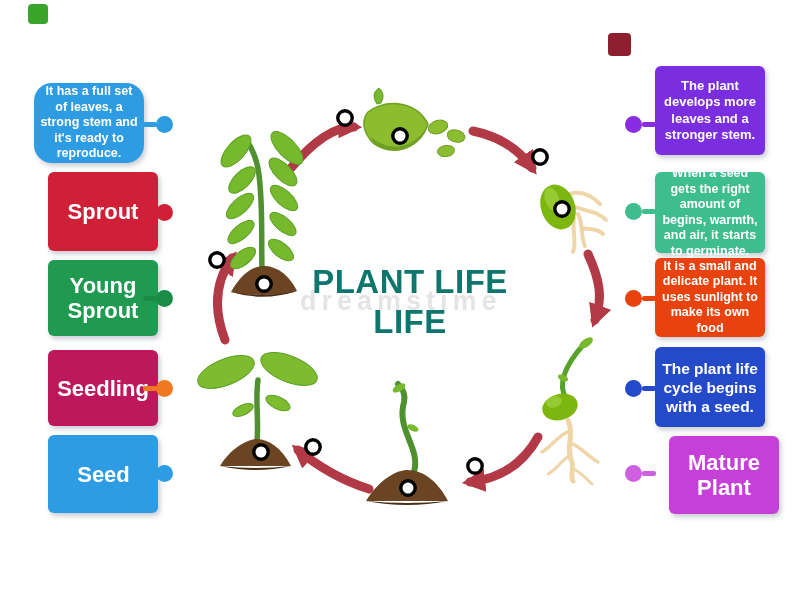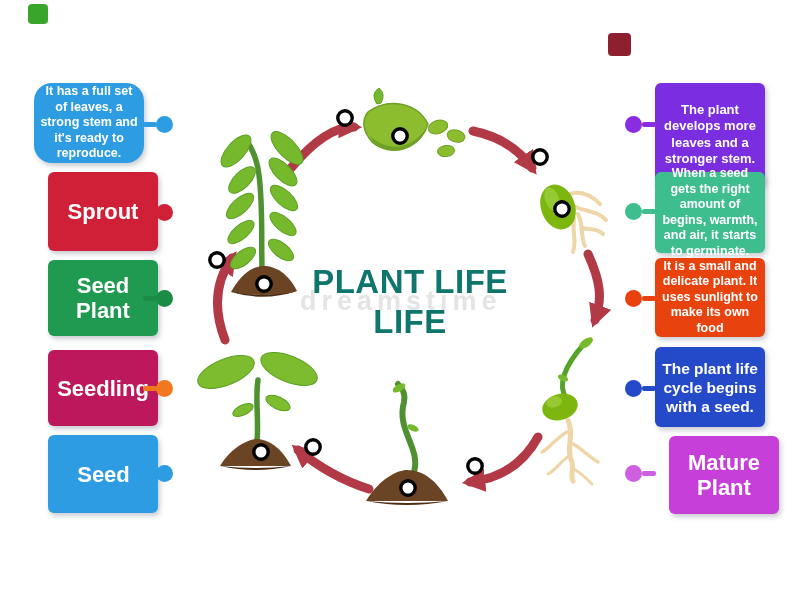--- a/index.html
+++ b/index.html
@@ -139,30 +139,30 @@
       <circle cx="475" cy="466" r="7.2"></circle>
       <circle cx="408" cy="488" r="7.2"></circle>
     </g>
   </svg>
 <div class="label-box txt-small" style="left: 34px; top: 83px; height: 80px; background: rgb(46, 156, 227); border-radius: 18px;">It has a full set of leaves, a strong stem and it's ready to reproduce.</div>
     <div class="stub" style="left: 143px; top: 121.5px; width: 14px; background: rgb(46, 156, 227);"></div>
     <div class="dot" style="left: 156px; top: 115.5px; background: rgb(46, 156, 227);"></div>
     <div class="label-box txt-big" style="left: 34px; top: 172px; height: 79px; background: rgb(208, 32, 56);">Sprout</div>
     <div class="stub" style="left: 143px; top: 209.5px; width: 14px; background: rgb(208, 32, 56);"></div>
     <div class="dot" style="left: 156px; top: 203.5px; background: rgb(208, 32, 56);"></div>
-    <div class="label-box txt-big" style="left: 34px; top: 260px; height: 76px; background: rgb(31, 154, 80);">Seed Plant</div>
+    <div class="label-box txt-big" style="left: 34px; top: 260px; height: 76px; background: rgb(31, 154, 80);">Young Sprout</div>
     <div class="stub" style="left: 143px; top: 295.5px; width: 14px; background: rgb(27, 140, 70);"></div>
     <div class="dot" style="left: 156px; top: 289.5px; background: rgb(27, 140, 70);"></div>
     <div class="label-box txt-big" style="left: 34px; top: 350px; height: 76px; background: #be185d;">Seedling</div>
     <div class="stub" style="left: 143px; top: 385.5px; width: 14px; background: rgb(240, 121, 31);"></div>
     <div class="dot" style="left: 156px; top: 379.5px; background: rgb(240, 121, 31);"></div>
     <div class="label-box txt-big" style="left: 34px; top: 435px; height: 78px; background: rgb(46, 156, 227); padding-left: 6px;">Seed</div>
     <div class="stub" style="left: 143px; top: 470.5px; width: 14px; background: rgb(46, 156, 227);"></div>
     <div class="dot" style="left: 156px; top: 464.5px; background: rgb(46, 156, 227);"></div>
-    <div class="label-box txt-mid" style="left: 655px; top: 83px; height: 103px; background: rgb(123, 46, 224);">The plant develops more leaves and a stronger stem.</div>
+    <div class="label-box txt-mid" style="left: 655px; top: 66px; height: 89px; background: rgb(123, 46, 224);">The plant develops more leaves and a stronger stem.</div>
     <div class="stub" style="left: 642px; top: 121.5px; width: 14px; background: rgb(138, 44, 226);"></div>
     <div class="dot" style="left: 625px; top: 115.5px; background: rgb(138, 44, 226);"></div>
     <div class="label-box txt-small" style="left: 655px; top: 172px; height: 81px; background: rgb(62, 189, 143);">When a seed gets the right amount of begins, warmth, and air, it starts to germinate.</div>
     <div class="stub" style="left: 642px; top: 208.5px; width: 14px; background: rgb(62, 189, 143);"></div>
     <div class="dot" style="left: 625px; top: 202.5px; background: rgb(62, 189, 143);"></div>
     <div class="label-box txt-small" style="left: 655px; top: 258px; height: 79px; background: rgb(232, 67, 14);">It is a small and delicate plant. It uses sunlight to make its own food</div>
     <div class="stub" style="left: 642px; top: 295.5px; width: 14px; background: rgb(232, 67, 14);"></div>
     <div class="dot" style="left: 625px; top: 289.5px; background: rgb(232, 67, 14);"></div>
     <div class="label-box txt-semi" style="left: 655px; top: 347px; height: 80px; background: rgb(36, 73, 201);">The plant life cycle begins with a seed.</div>
     <div class="stub" style="left: 642px; top: 385.5px; width: 14px; background: rgb(36, 73, 201);"></div>

